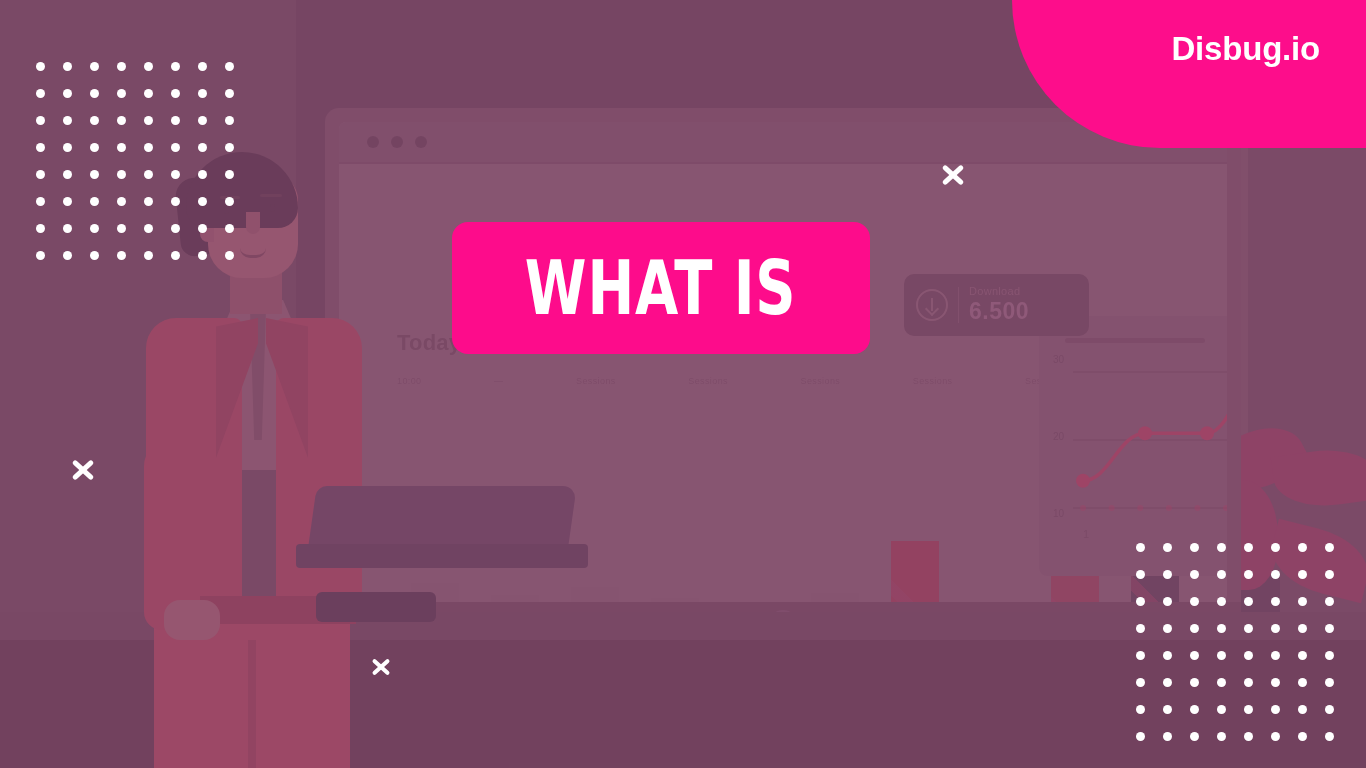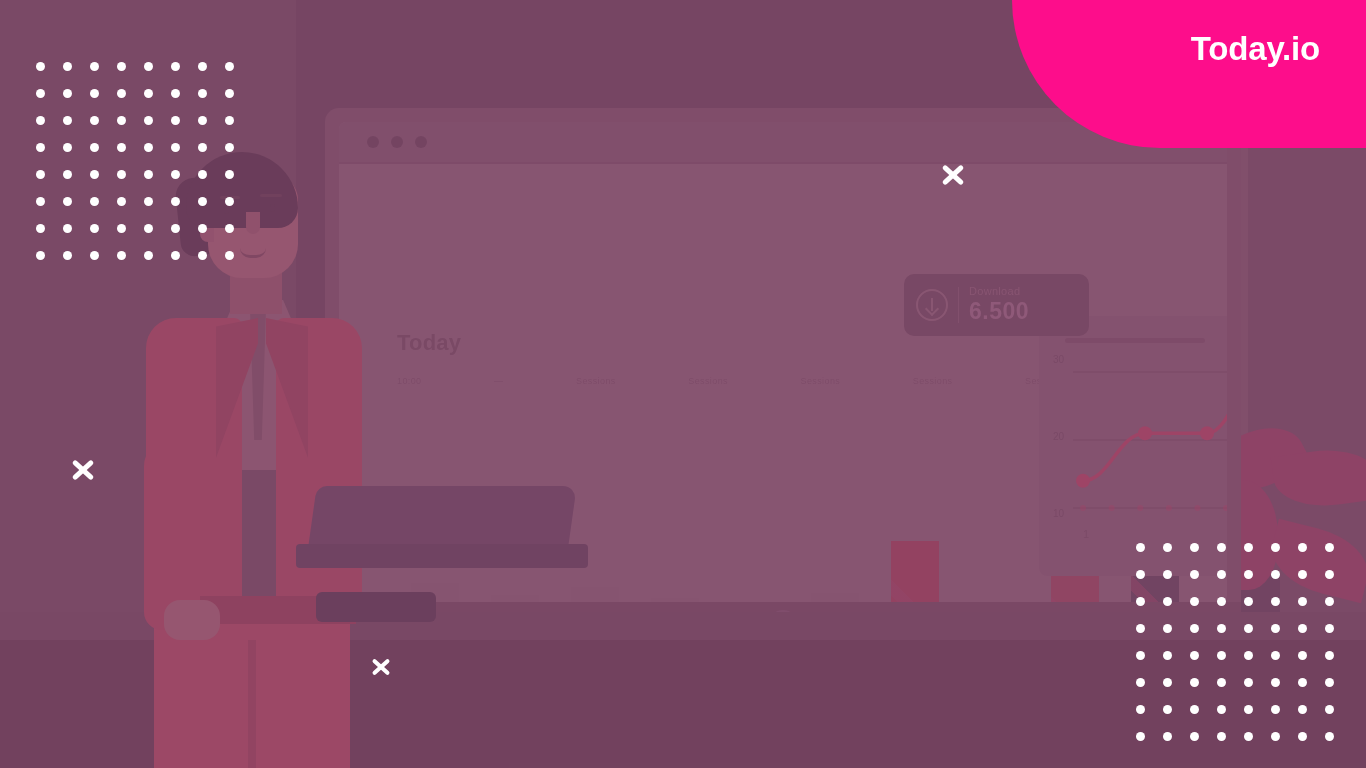--- a/index.html
+++ b/index.html
@@ -558,17 +558,20 @@
   <div class="xmark" id="xmark-2">
     <span></span>
       <span></span>
   </div>
   <div class="xmark" id="xmark-3">
     <span></span>
       <span></span>
   </div>
 
   <div class="brand-blob"></div>
-  <div class="brand-text">Today.io</div>
-
+  <div class="brand-text">Disbug.io</div>
+
+  <div class="title-kicker">
+    <span class="txt">WHAT IS</span>
+  </div>
 
 
 </div>
 
 </body></html>

